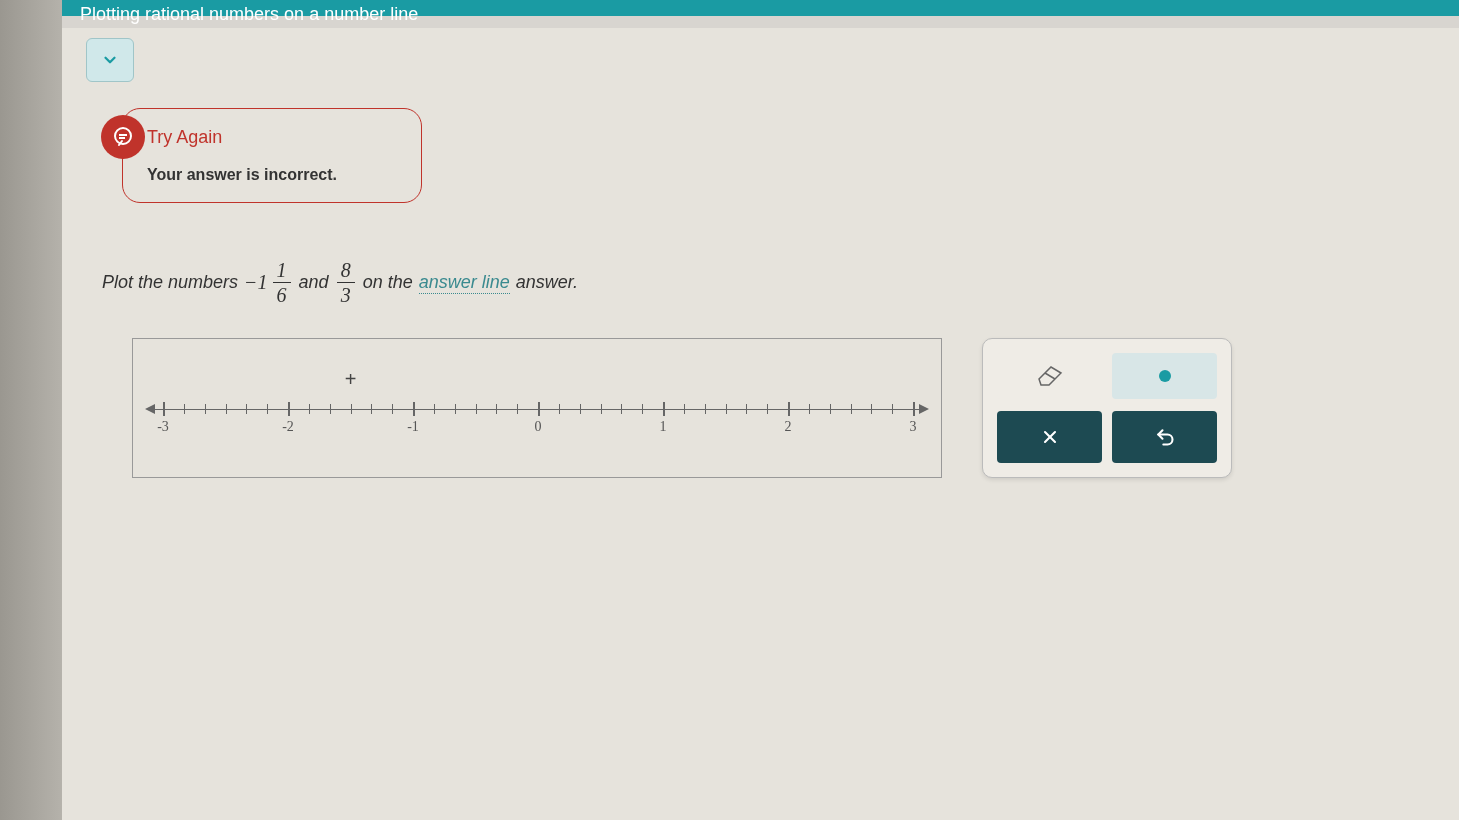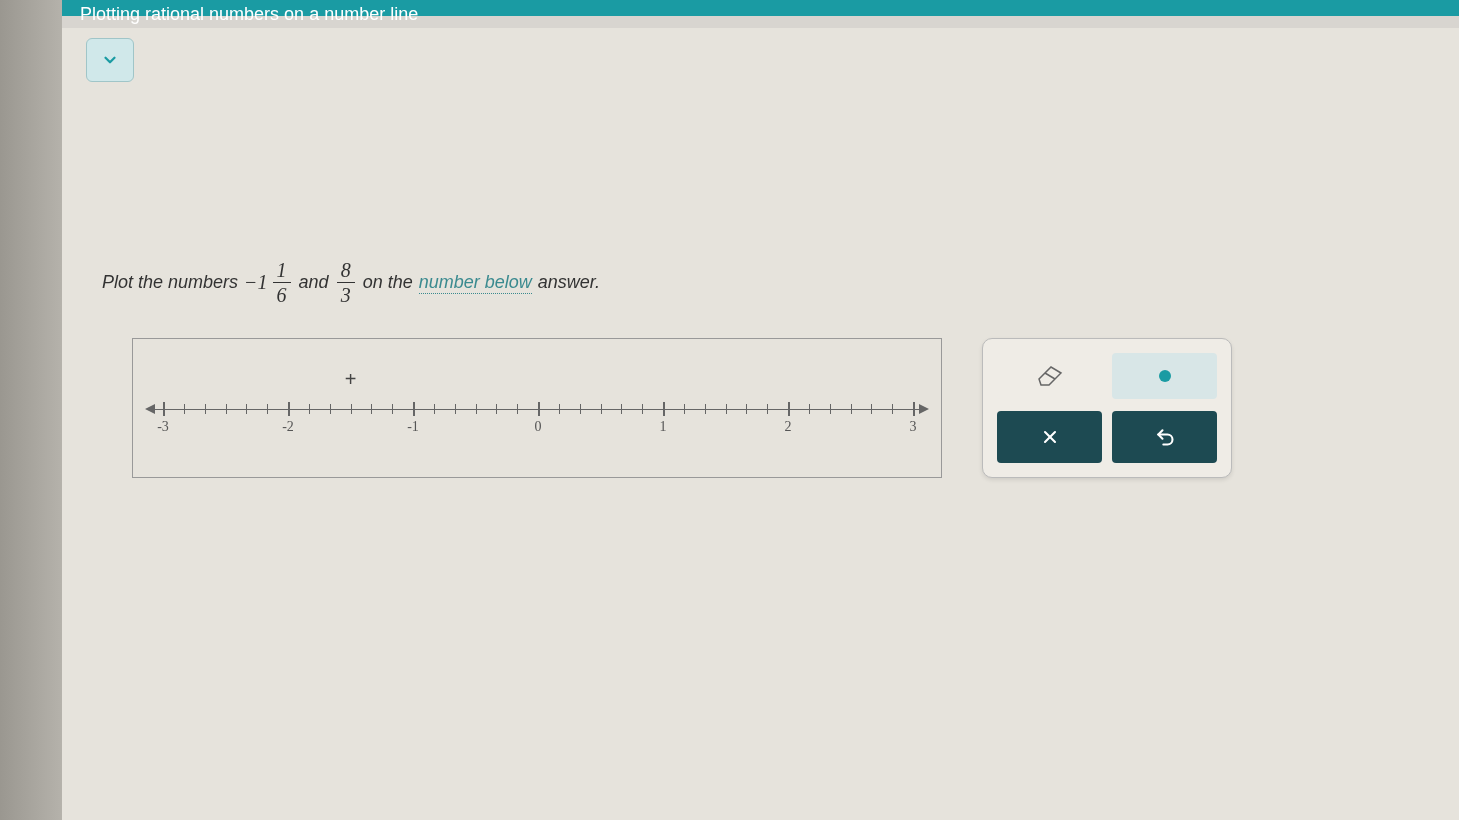--- a/index.html
+++ b/index.html
@@ -212,38 +212,50 @@
 </div>
 
 <div class="content">
 
   <div class="dropdown-tab">
     <svg viewBox="0 0 24 24" fill="none" stroke="#1a9ba3" stroke-width="3" stroke-linecap="round" stroke-linejoin="round">
         <polyline points="6 9 12 15 18 9"></polyline>
       </svg>
   </div>
 
+  <div class="feedback-box">
+    <div class="feedback-icon">
+      <svg viewBox="0 0 24 24" fill="none" stroke="#fff" stroke-width="2">
+          <circle cx="12" cy="11" r="8"></circle>
+          <path d="M8 20 L11 16" stroke-linecap="round"></path>
+          <line x1="8" y1="10" x2="16" y2="10"></line>
+          <line x1="8" y1="13" x2="14" y2="13"></line>
+        </svg>
+    </div>
+    <div class="feedback-title">Try Again</div>
+    <div class="feedback-msg">Your answer is incorrect.</div>
+  </div>
 
   <div class="question-row">
     <span class="q-text">Plot the numbers</span>
     <span class="mixed">
       <span class="serif">−</span>
       <span class="whole serif">1</span>
       <span class="fraction">
         <span class="num">1</span>
         <span class="den">6</span>
       </span>
     </span>
     <span class="q-text">and</span>
     <span class="fraction serif">
       <span class="num">8</span>
       <span class="den">3</span>
     </span>
     <span class="q-text">on the</span>
-    <span class="link-term">number below</span>
+    <span class="link-term">answer line</span>
     <span class="q-text">answer.</span>
   </div>
 
   <div class="plot-area">
     <div class="number-line" id="nl">
       <div class="nl-axis"></div>
       <div class="nl-arrow-left"></div>
       <div class="nl-arrow-right"></div>
     <div class="tick major" style="left: 10px;"></div>
         <div class="tick-label" style="left: 10px;">-3</div>

